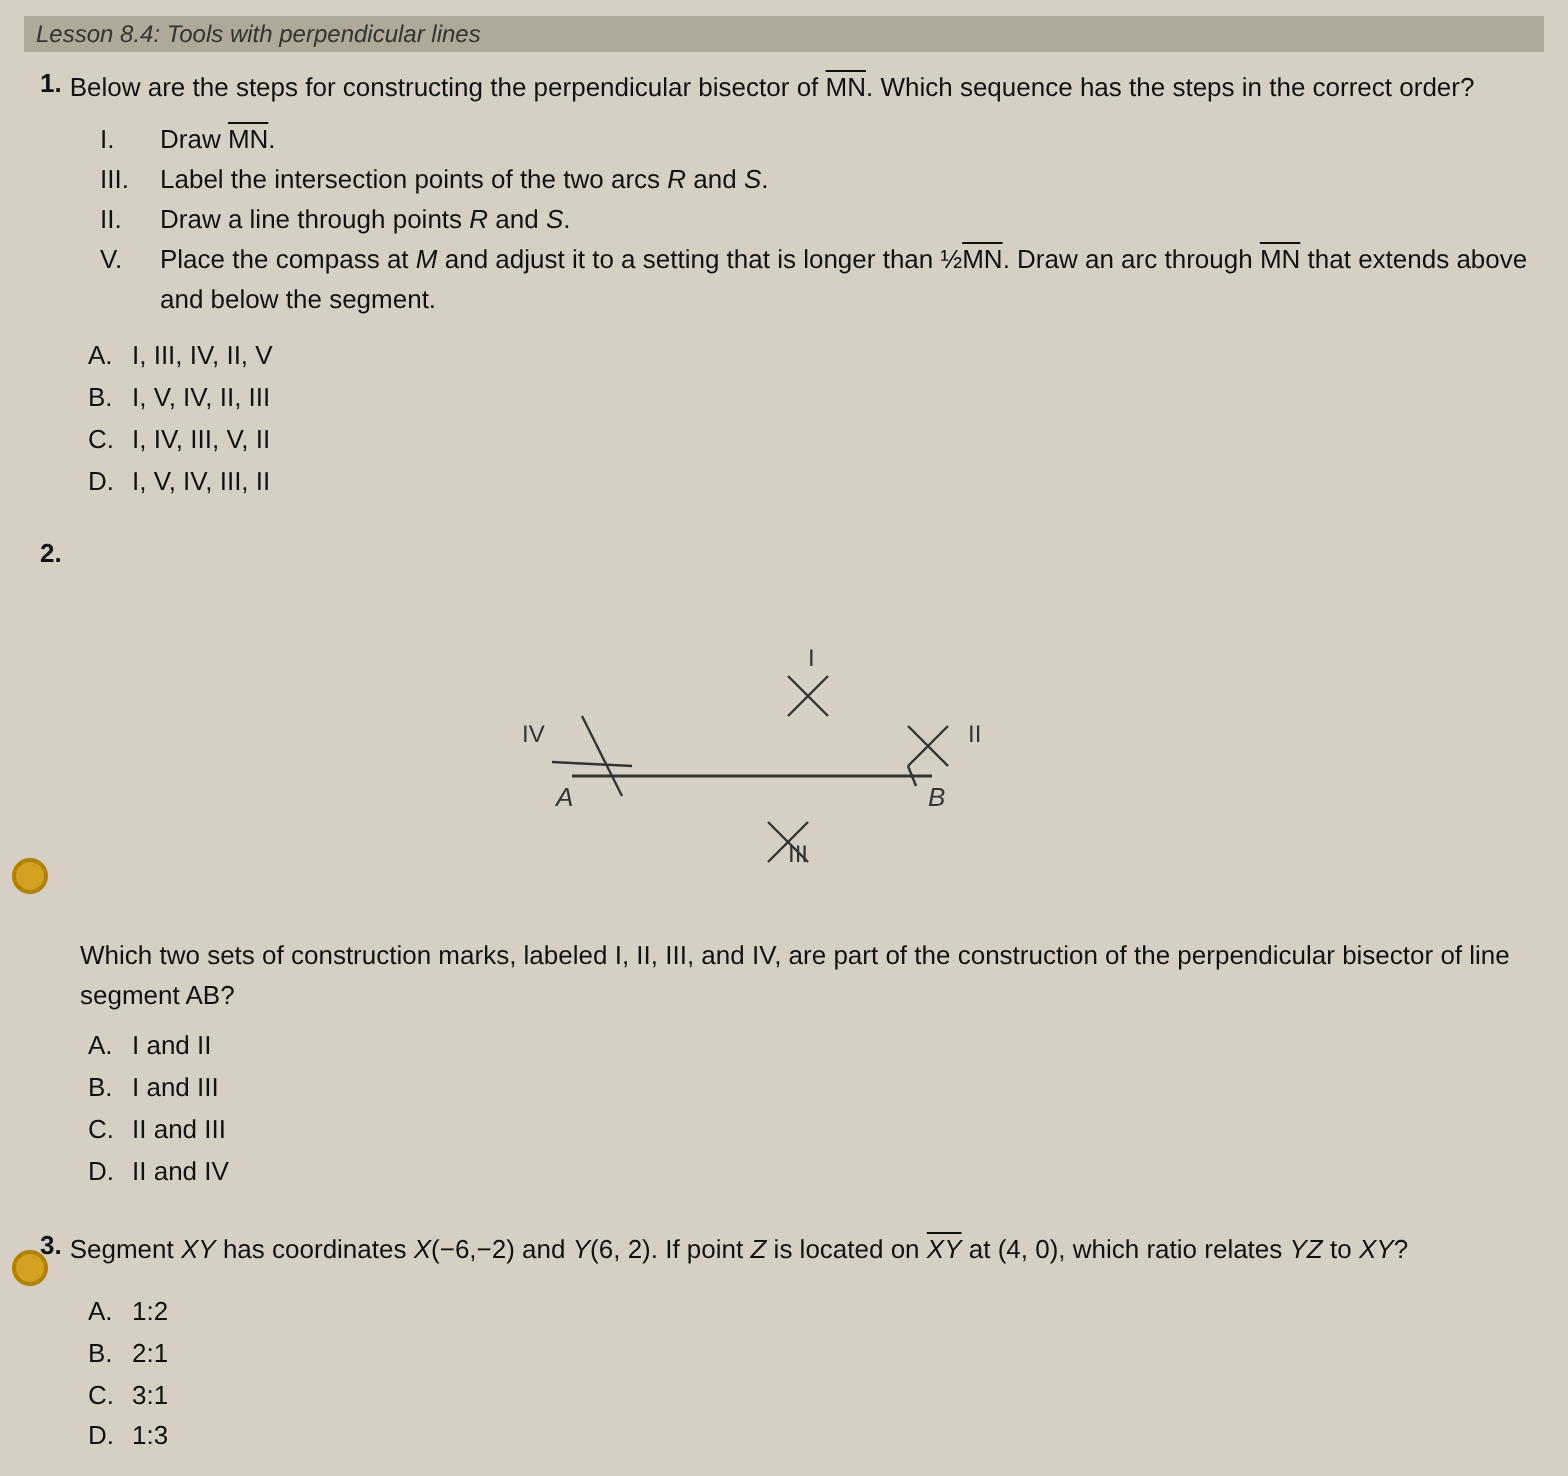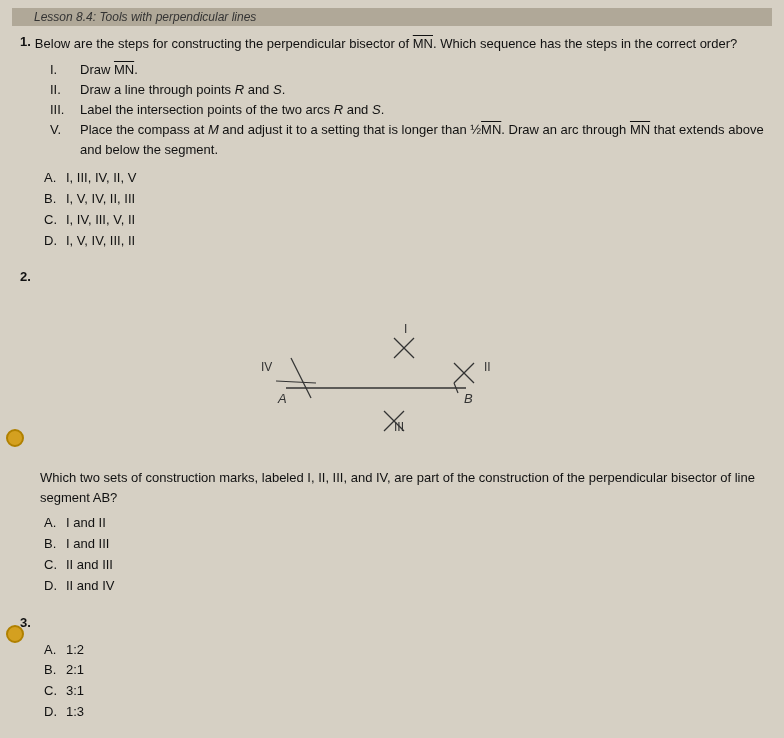--- a/index.html
+++ b/index.html
@@ -18,21 +18,21 @@
       width: 784px;
       min-height: 738px;
       background-color: #d6d0c4;
       padding: 8px 12px 20px 12px;
       position: relative;
     }
     .header-bar {
       background-color: #b0a898;
       font-size: 12px;
       color: #333;
-      padding: 2px 22px;
+      padding: 2px 6px;
       margin-bottom: 8px;
       font-style: italic;
     }
     .question-block {
       margin-bottom: 18px;
       padding-left: 8px;
     }
     .question-number {
       font-weight: bold;
       font-size: 13px;
@@ -118,26 +118,26 @@
         Below are the steps for constructing the perpendicular bisector of <span class="overline">MN</span>. Which sequence has the steps in the correct order?
       </span>
     </div>
 
     <ol class="steps-list">
       <li>
         <span class="step-roman">I.</span>
         <span>Draw <span class="overline">MN</span>.</span>
       </li>
       <li>
+        <span class="step-roman">III.</span>
+        <span>Label the intersection points of the two arcs <i>R</i> and <i>S</i>.</span>
+      </li>
+      <li>
         <span class="step-roman">II.</span>
         <span>Draw a line through points <i>R</i> and <i>S</i>.</span>
-      </li>
-      <li>
-        <span class="step-roman">III.</span>
-        <span>Label the intersection points of the two arcs <i>R</i> and <i>S</i>.</span>
       </li>
       <li>
         <span class="step-roman">V.</span>
         <span>Place the compass at <i>M</i> and adjust it to a setting that is longer than <span style="position:relative; display:inline-block;">½</span><span class="overline">MN</span>. Draw an arc through <span class="overline">MN</span> that extends above and below the segment.</span>
       </li>
     </ol>
 
     <div class="answer-choices">
       <div class="answer-choice">
         <span class="answer-label">A.</span>
@@ -219,20 +219,23 @@
       </div>
     </div>
   </div>
 
   <div class="question-block" style="position:relative; margin-top: 10px;">
 
     <div class="circle-indicator" style="top: 10px; left:-6px;"></div>
 
     <div class="q-row">
       <span class="question-number">3.</span>
+      <span class="question-text">
+        Segment <i>XY</i> has coordinates <i>X</i>(−6,−2) and <i>Y</i>(6, 2). If point <i>Z</i> is located on <span class="overline"><i>XY</i></span> at (4, 0), which ratio relates <i>YZ</i> to <i>XY</i>?
+      </span>
     </div>
 
     <div class="answer-choices">
       <div class="answer-choice">
         <span class="answer-label">A.</span>
         <span>1:2</span>
       </div>
       <div class="answer-choice">
         <span class="answer-label">B.</span>
         <span>2:1</span>

